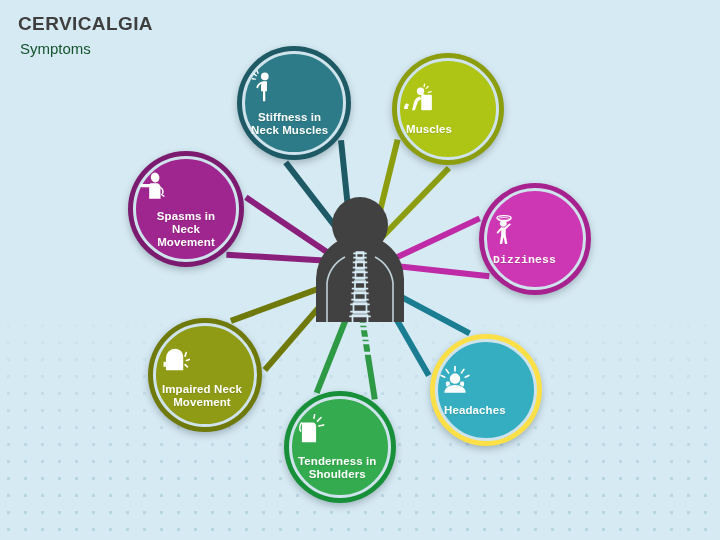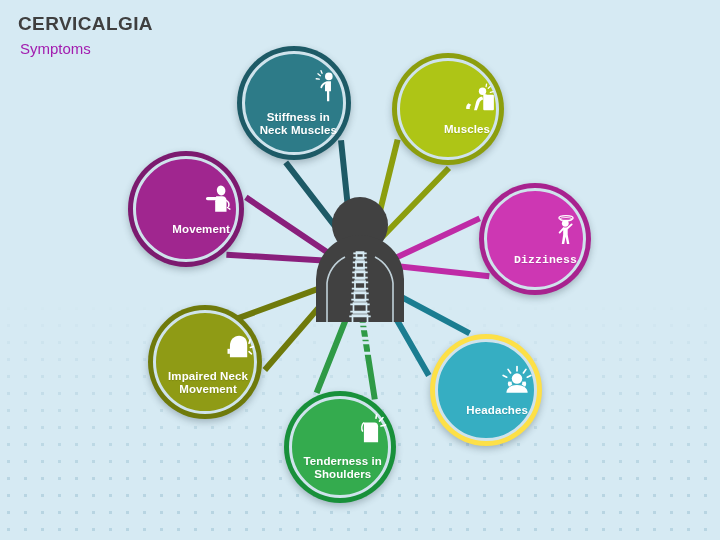--- a/index.html
+++ b/index.html
@@ -21,38 +21,38 @@
     pointer-events:none;
   }
 
   
   .header{position:absolute;left:18px;top:14px;}
   .title{
     font-size:19px;font-weight:bold;color:#3f3f3f;letter-spacing:.4px;
     line-height:1.1;margin:0;
   }
   .subtitle{
-    font-size:15px;color:#a21caf;margin:6px 0 0 2px;line-height:1.1;
+    font-size:15px;color:#14532d;margin:6px 0 0 2px;line-height:1.1;
   }
 
   
   svg.layer{position:absolute;left:0;top:0;width:720px;height:540px;}
   svg.tails{z-index:1;}
   svg.center{z-index:2;}
 
   
   .node{
     position:absolute;border-radius:50%;
     display:flex;flex-direction:column;align-items:center;justify-content:center;
     box-sizing:border-box;z-index:3;
     box-shadow:0 3px 7px rgba(40,60,70,.30);
   }
   .node .inner{
     position:absolute;inset:0;border-radius:50%;
-    display:flex;flex-direction:column;align-items:flex-end;justify-content:center;
+    display:flex;flex-direction:column;align-items:flex-start;justify-content:center;
     box-sizing:border-box;
     border:3px solid #cfe3ec;
   }
   .node .ico{display:block;margin-bottom:3px;}
   .node .lbl{
     color:#ffffff;text-align:center;line-height:1.12;
     font-size:11.5px;font-weight:bold;letter-spacing:.1px;
     text-shadow:0 1px 1px rgba(0,0,0,.12);
     padding:0 6px;
   }
@@ -181,21 +181,21 @@
                 <path d="M31,6 l1,-5.4"></path>
         </g>
         <path d="M18,28 a4.6,4.6 0 0 0 8,0" fill="none" stroke="#8fd6a0" stroke-width="0"></path>
             </svg></span>
           <div class="lbl">
             <div>Tenderness in</div>
             <div>Shoulders</div>
           </div>
         </div>
       </div>
-      <div class="node" style="left: 148px; top: 305px; width: 114px; height: 114px; background: rgb(111, 122, 11);">
+      <div class="node" style="left: 148px; top: 318px; width: 114px; height: 114px; background: rgb(111, 122, 11);">
         <div class="inner" style="background: rgb(143, 155, 21); margin: 5px; width: 104px; height: 104px; position: absolute; left: 0px; top: 0px;">
           <span class="ico"><svg width="34" height="34" viewBox="0 0 48 48">
         <path d="M14,40 V24 c0,-8.4 5.6,-14.4 13,-14.4 c7,0 11.4,5.2 11.4,12.4 V40 z" fill="#ffffff"></path>
         <path d="M14,28 h-3.4 v7 H14 z" fill="#ffffff"></path>
         <g stroke="#ffffff" stroke-width="2.3" stroke-linecap="round">
           <path d="M41,20 l1.6,-5"></path>
                 <path d="M43,26 l4.2,-1.4"></path>
                 <path d="M41,32 l3.4,3"></path>
         </g>
             </svg></span>
@@ -208,19 +208,20 @@
       <div class="node" style="left: 128px; top: 151px; width: 116px; height: 116px; background: rgb(124, 26, 111);">
         <div class="inner" style="background: rgb(160, 38, 143); margin: 5px; width: 106px; height: 106px; position: absolute; left: 0px; top: 0px;">
           <span class="ico"><svg width="34" height="34" viewBox="0 0 48 48">
         <ellipse cx="27" cy="12" rx="6" ry="7" fill="#ffffff" transform="rotate(-16 27 12)"></ellipse>
         <path d="M20,20 h9 c3.4,0 5.6,2.4 5.6,6 V42 h-16 V27 z" fill="#ffffff"></path>
         <path d="M20,21 h-12 c-1.4,0 -2.4,1 -2.4,2.4 c0,1.4 1,2.4 2.4,2.4 h12 z" fill="#ffffff"></path>
         <path d="M34,26 c3.4,1.6 4.6,5 3.6,8.4" fill="none" stroke="#ffffff" stroke-width="2.2" stroke-linecap="round"></path>
         <path d="M36,36 l3.4,2.4" stroke="#ffffff" stroke-width="2" stroke-linecap="round" fill="none"></path>
             </svg></span>
           <div class="lbl">
+            <div>Spasms in Neck</div>
             <div>Movement</div>
           </div>
         </div>
       </div>
     </div>
 
 </div>
 
 </body></html>

